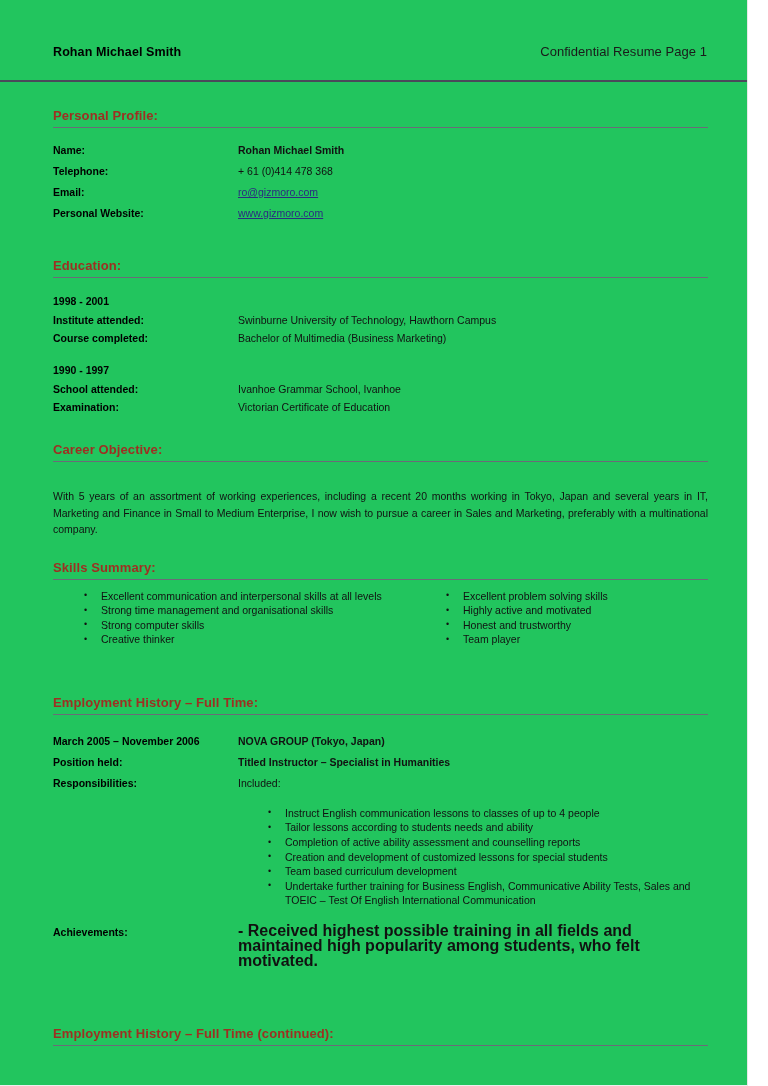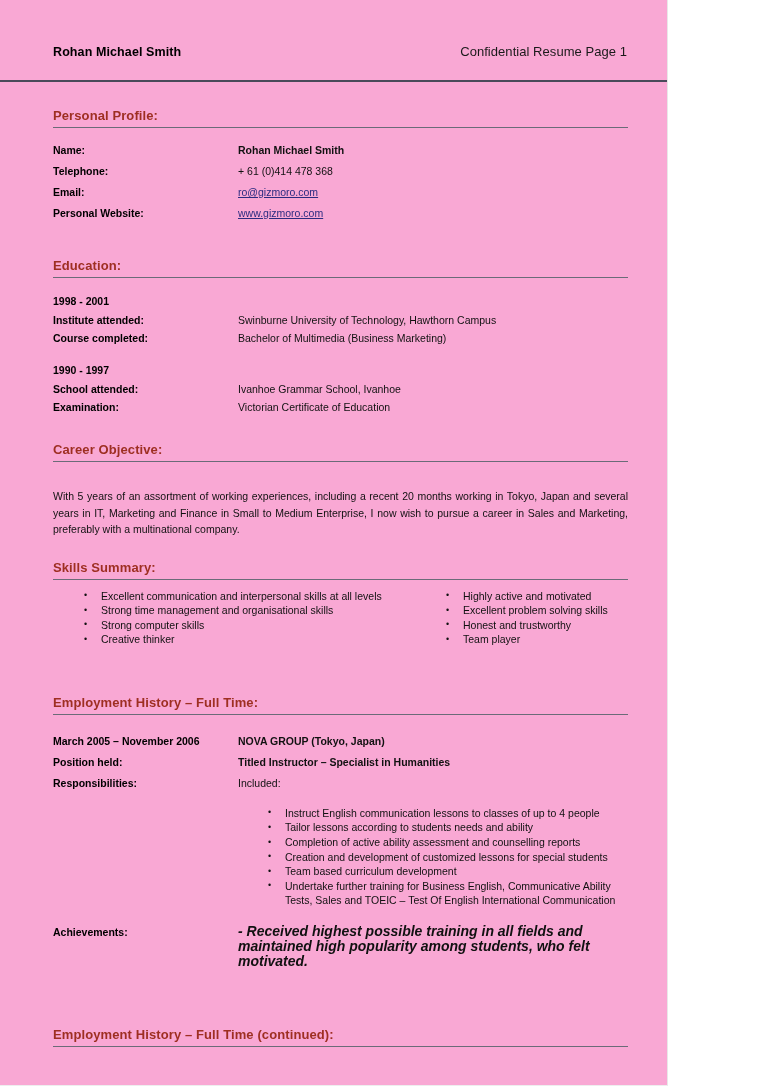--- a/index.html
+++ b/index.html
@@ -6,23 +6,23 @@
     margin: 0;
     padding: 0;
     background: #ffffff;
   }
   body {
     font-family: "Liberation Sans", sans-serif;
     color: #000000;
   }
   .page {
     position: relative;
-    width: 668px;
+    width: 748px;
     height: 1086px;
-    background: #f9a8d4;
+    background: #22c55e;
     box-sizing: border-box;
     border-right: 1px solid #e8e8e8;
     border-bottom: 1px solid #eeeeee;
     overflow: hidden;
   }
 
   
   .doc-header {
     position: relative;
     padding: 44px 40px 0 53px;
@@ -133,23 +133,22 @@
     margin-top: 9px;
     align-items: center;
   }
   .skills-col-left { width: 381px; padding-left: 31px; box-sizing: border-box; }
   .skills-col-right { flex: 1; padding-left: 12px; box-sizing: border-box; }
 
   .resp-block { padding-left: 215px; }
   .resp-block .bullets li { line-height: 14.6px; }
 
   .achieve .value {
-    font-style: italic;
-    font-weight: bold;
-    font-size: 14px;
+    font-weight: bold;
+    font-size: 16px;
     line-height: 15px;
   }
   .spacer-10 { height: 10px; }
   .spacer-12 { height: 12px; }
   .spacer-14 { height: 14px; }
   .spacer-16 { height: 16px; }
   .spacer-22 { height: 22px; }
   .spacer-26 { height: 26px; }
   .spacer-34 { height: 34px; }
   .spacer-48 { height: 48px; }
@@ -229,22 +228,22 @@
     <div class="section">
       <div class="section-title">Skills Summary:</div>
       <div class="skills-grid">
         <ul class="bullets skills-col-left">
           <li>Excellent communication and interpersonal skills at all levels</li>
           <li>Strong time management and organisational skills</li>
           <li>Strong computer skills</li>
           <li>Creative thinker</li>
         </ul>
         <ul class="bullets skills-col-right">
+          <li>Excellent problem solving skills</li>
           <li>Highly active and motivated</li>
-          <li>Excellent problem solving skills</li>
           <li>Honest and trustworthy</li>
           <li>Team player</li>
         </ul>
       </div>
     </div>
 
     <div class="spacer-48"></div>
 
     <div class="section">
       <div class="section-title">Employment History – Full Time:</div>

